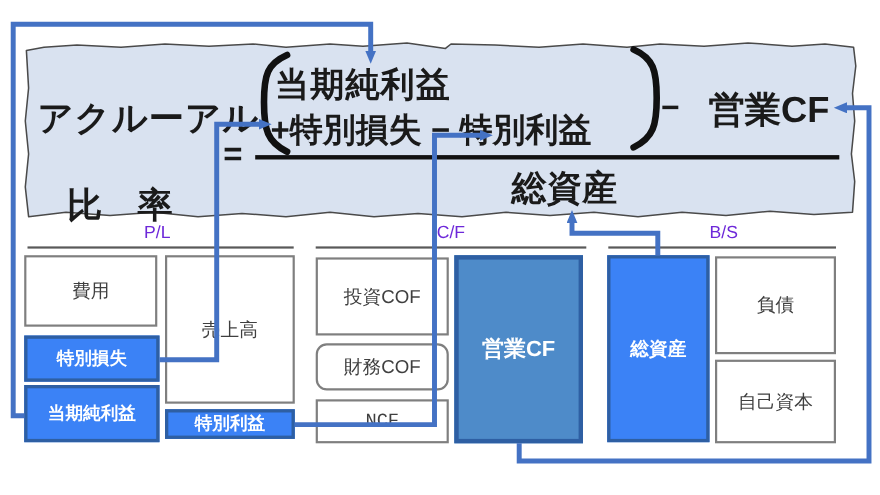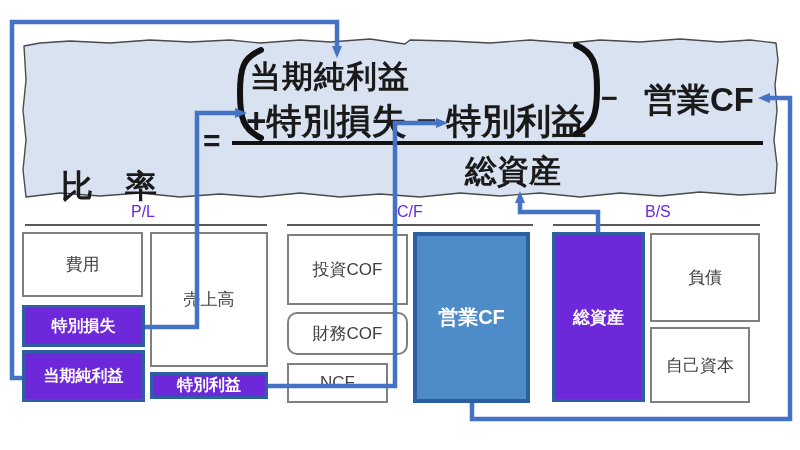--- a/index.html
+++ b/index.html
@@ -10,66 +10,67 @@
   .layer{position:absolute;left:0;top:0;width:800px;height:450px;pointer-events:none;}
   .abs{position:absolute;}
   .ftext{color:#1a1a1a;font-weight:bold;white-space:nowrap;}
   .hdr{font-size:16px;color:#6d28d9;white-space:nowrap;}
   .hline{position:absolute;height:2px;background:#595959;}
   .bx{
     position:absolute;display:flex;align-items:center;justify-content:center;
     box-sizing:border-box;white-space:nowrap;text-align:center;
   }
   .bx-white{background:#ffffff;border:2px solid #7f7f7f;color:#3f3f3f;font-size:17px;}
-  .bx-blue{background:#6d28d9;border:3px solid #2e5fa3;color:#ffffff;font-weight:bold;font-size:16px;}
+  .bx-blue{background:#3b82f6;border:3px solid #2e5fa3;color:#ffffff;font-weight:bold;font-size:16px;}
   .bx-blue-big{background:#4e8bc9;border:4px solid #2e5fa3;color:#ffffff;font-weight:bold;font-size:20px;}
   .fracbar{position:absolute;background:#111111;}
 </style>
 </head>
 <body>
 
 <div class="stage">
 
   <svg class="layer" viewBox="0 0 800 450">
     <path d="M24 46 L40 43 L70 41 L110 43 L150 40 L190 42 L230 40 L260 43 L300 40 L330 42 L370 39 L405 44 L410 40 L450 41 L490 43 L530 40 L570 43 L600 40 L640 42 L680 39 L720 42 L750 40 L776 43
          L778 60 L775 85 L777 110 L774 140 L777 165 L775 193
          L740 195 L700 192 L660 196 L620 193 L580 197 L540 193 L500 196 L460 193 L420 197 L380 194 L340 197 L300 193 L260 197 L220 194 L180 197 L140 193 L100 196 L60 193 L26 197
          L23 170 L26 140 L23 110 L26 80 Z" fill="#d9e2f0" stroke="#4a4a4a" stroke-width="1.4" stroke-linejoin="round"></path>
   </svg>
 
+  <div class="abs ftext" style="left:34px;top:86px;font-size:32px;letter-spacing:1px;">アクルーアル</div>
   <div class="abs ftext" style="left:61px;top:132px;font-size:32px;margin-top:33px;">比　率</div>
   <div class="abs ftext" style="left:203px;top:124px;font-size:30px;">=</div>
   <div class="abs ftext" style="left:250px;top:56px;font-size:31px;letter-spacing:1px;">当期純利益</div>
-  <div class="abs ftext" style="left:246px;top:98px;font-size:35px;letter-spacing:0px;">+特別損失 − 特別利益</div>
+  <div class="abs ftext" style="left:246px;top:98px;font-size:30px;letter-spacing:0px;">+特別損失 − 特別利益</div>
   <div class="abs ftext" style="left:601px;top:82px;font-size:29px;">−</div>
   <div class="abs ftext" style="left:644px;top:78px;font-size:33px;">営業CF</div>
   <div class="fracbar" style="left:232px;top:141px;width:531px;height:4px;"></div>
   <div class="abs ftext" style="left:465px;top:150px;font-size:32px;">総資産</div>
 
   <div class="abs hdr" style="left:131px;top:203px;">P/L</div>
   <div class="hline" style="left:25px;top:224px;width:242px;"></div>
   <div class="abs hdr" style="left:397px;top:203px;">C/F</div>
   <div class="hline" style="left:287px;top:224px;width:246px;"></div>
   <div class="abs hdr" style="left:645px;top:203px;">B/S</div>
   <div class="hline" style="left:553px;top:224px;width:207px;"></div>
 
   <div class="bx bx-white" style="left:22px;top:232px;width:121px;height:65px;">費用</div>
   <div class="bx bx-white" style="left:150px;top:232px;width:118px;height:135px;">売上高</div>
   <div class="bx bx-blue" style="left:22px;top:305px;width:123px;height:42px;">特別損失</div>
   <div class="bx bx-blue" style="left:22px;top:350px;width:123px;height:52px;">当期純利益</div>
   <div class="bx bx-white" style="left:287px;top:234px;width:121px;height:71px;">投資COF</div>
 
   <div class="bx bx-blue" style="left:150px;top:372px;width:118px;height:27px;">特別利益</div>
   <div class="bx bx-white" style="left:287px;top:312px;width:121px;height:43px;border-radius:10px;">財務COF</div>
-  <div class="bx bx-white" style="left:287px;top:363px;width:101px;height:40px;">NCF</div>
+  <div class="bx bx-white" style="left:287px;top:363px;width:121px;height:40px;font-family:Liberation Mono, monospace;">NCF</div>
   <div class="bx bx-blue-big" style="left:413px;top:232px;width:117px;height:171px;">営業CF</div>
 
   <div class="bx bx-blue" style="left:552px;top:232px;width:93px;height:170px;font-size:17px;">総資産</div>
   <div class="bx bx-white" style="left:650px;top:233px;width:110px;height:89px;">負債</div>
-  <div class="bx bx-white" style="left:650px;top:327px;width:100px;height:76px;">自己資本</div>
+  <div class="bx bx-white" style="left:650px;top:327px;width:110px;height:76px;">自己資本</div>
 
   <svg class="layer" viewBox="0 0 800 450">
     <defs>
       <marker id="arw" orient="auto" markerUnits="userSpaceOnUse" markerWidth="14" markerHeight="12" refX="4" refY="5">
         <path d="M0 0 L12 5 L0 10 Z" fill="#4472c4"></path>
       </marker>
     </defs>
 
     <path d="M261 50 C243 58 240 68 240 93 C240 118 243 129 261 138" fill="none" stroke="#111111" stroke-width="6" stroke-linecap="round"></path>
     <path d="M576 45 C594 53 597 64 597 89 C597 114 594 125 576 134" fill="none" stroke="#111111" stroke-width="6" stroke-linecap="round"></path>

